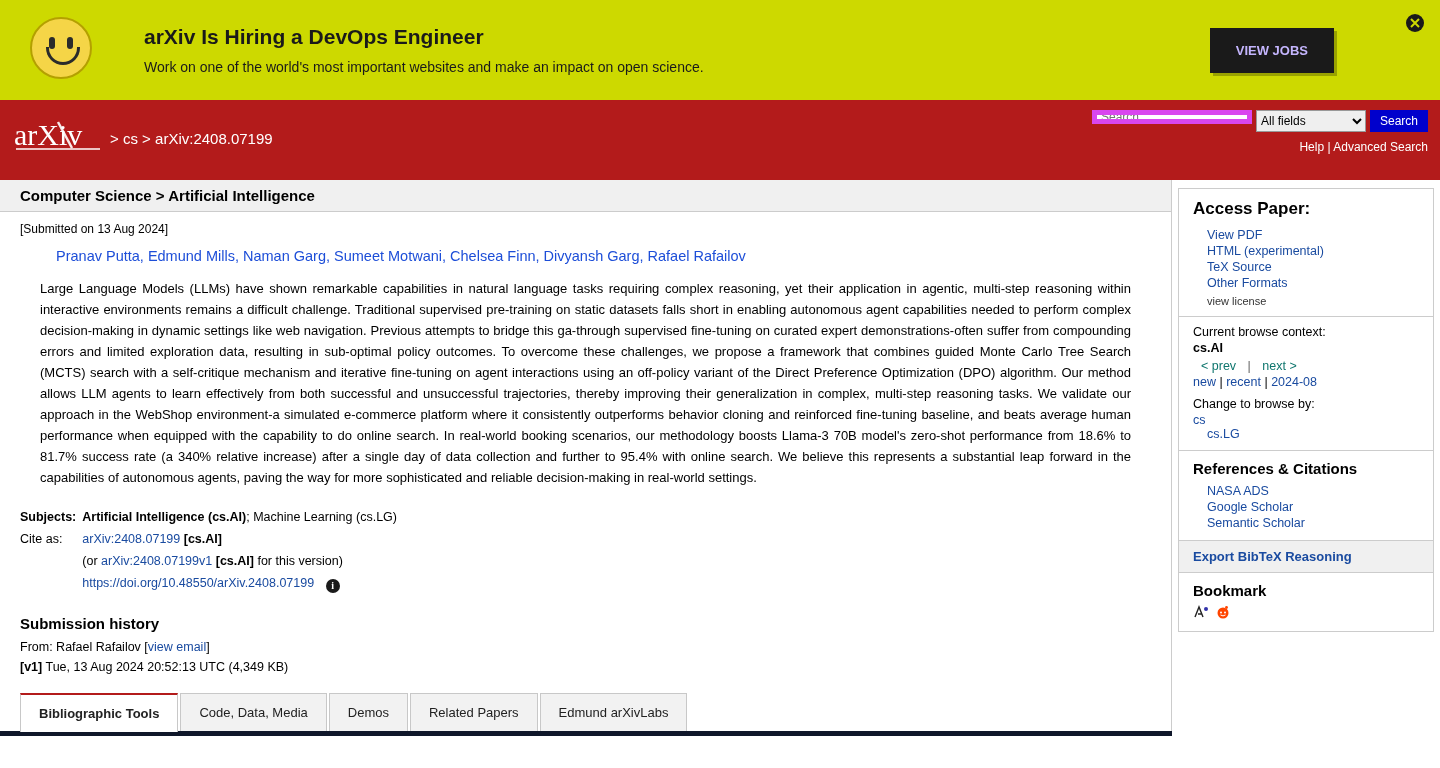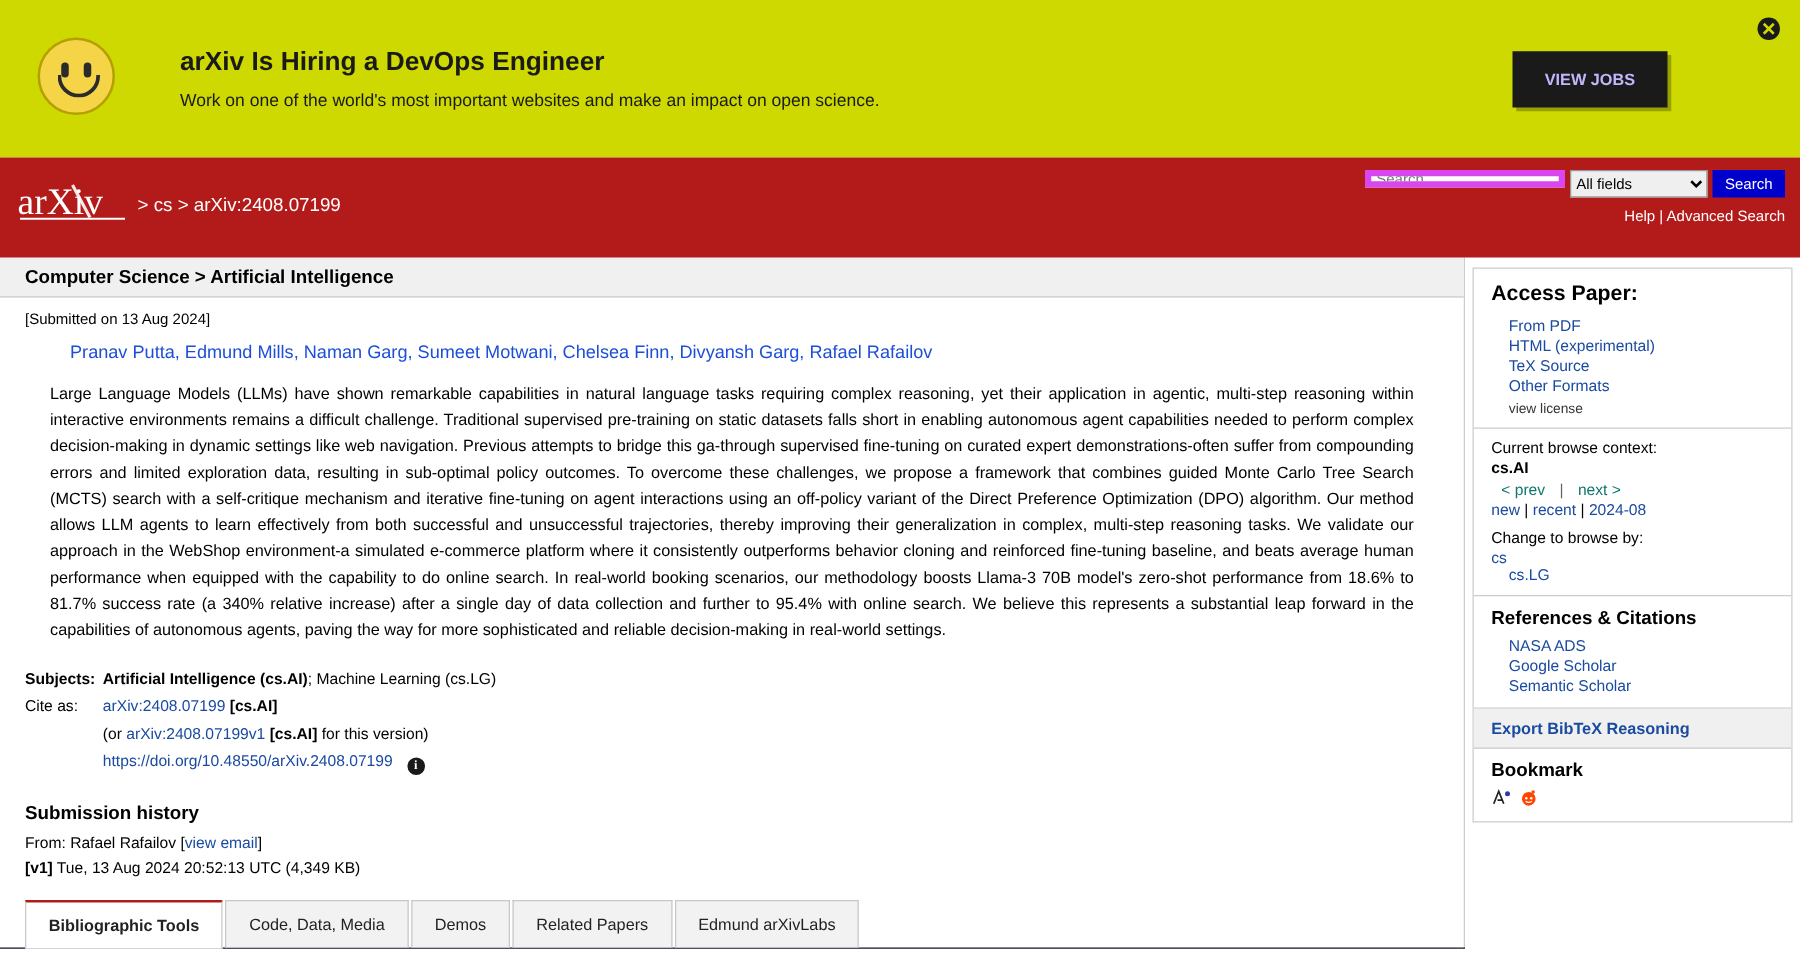--- a/index.html
+++ b/index.html
@@ -11,21 +11,21 @@
     font-size: 13px;
     color: #000;
     background: #fff;
     overflow: hidden;
   }
 
   
   .banner {
     position: relative;
     background: #cdd900;
-    height: 126px;
+    height: 100px;
     display: flex;
     align-items: center;
     padding: 13px 16px;
   }
   .banner-logo {
     width: 66px; height: 66px;
     flex: 0 0 66px;
     margin-left: 14px;
     position: relative;
   }
@@ -252,21 +252,21 @@
     padding: 8px 14px;
     border-bottom: 1px solid #ccc;
   }
   .export-row a { color: #1a4ba0; text-decoration: none; font-weight: bold; font-size: 13px; }
   .bookmark-icons { margin-top: 6px; display: flex; gap: 6px; align-items: center; }
 
   
   .tabs-wrap {
     margin-top: 14px;
     padding-left: 20px;
-    border-bottom: 1px solid #0f172a;
+    border-bottom: 5px solid #0f172a;
     display: flex;
     align-items: flex-end;
     width: 1172px;
   }
   .tab {
     font-size: 13px;
     padding: 11px 18px;
     background: #f2f2f2;
     border: 1px solid #c8c8c8;
     border-bottom: none;
@@ -395,21 +395,21 @@
       <div class="tab">Demos</div>
       <div class="tab">Related Papers</div>
       <div class="tab">Edmund arXivLabs</div>
     </div>
   </div>
 
   <div class="sidebar">
 
     <div class="sb-block">
       <div class="sb-title">Access Paper:</div>
-      <a class="sb-link" href="#">From PDF</a>
+      <a class="sb-link" href="#">View PDF</a>
       <a class="sb-link" href="#">HTML (experimental)</a>
       <a class="sb-link" href="#">TeX Source</a>
       <a class="sb-link" href="#">Other Formats</a>
       <div class="sb-small">view license</div>
     </div>
 
     <div class="sb-block">
       <div class="sb-label">Current browse context:</div>
       <div class="sb-bold">cs.AI</div>
       <div class="sb-nav">

